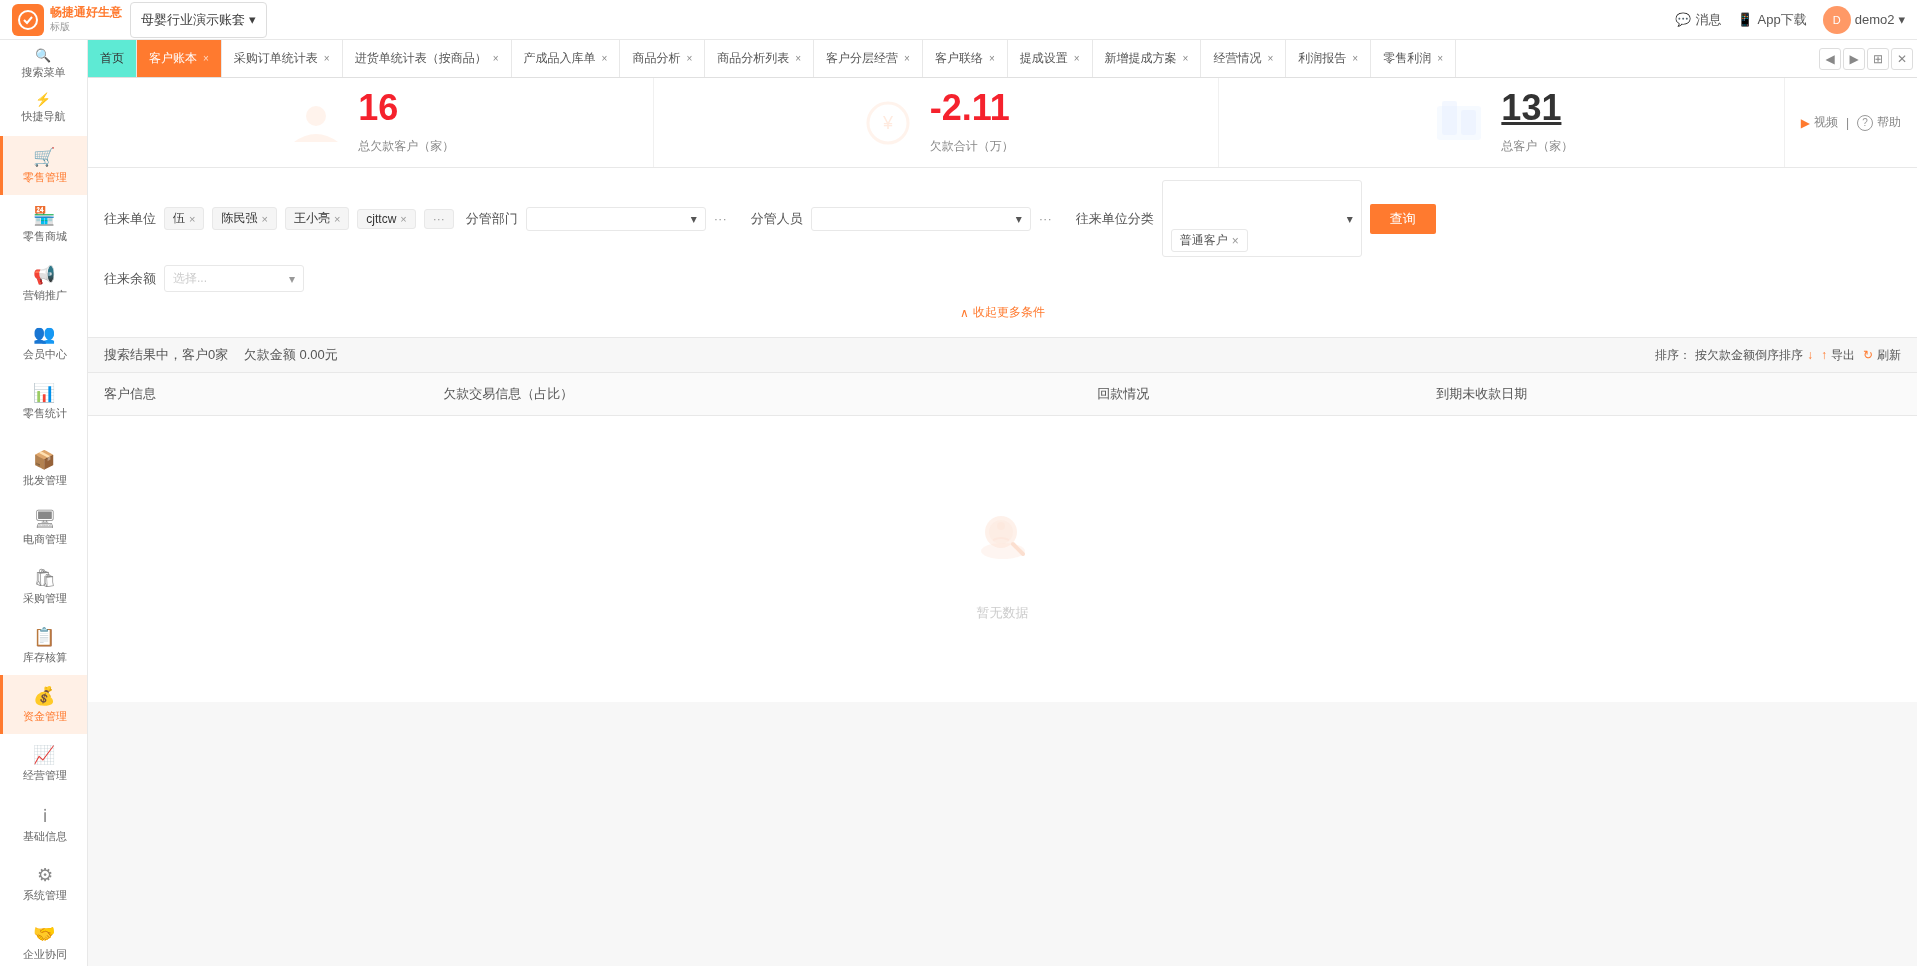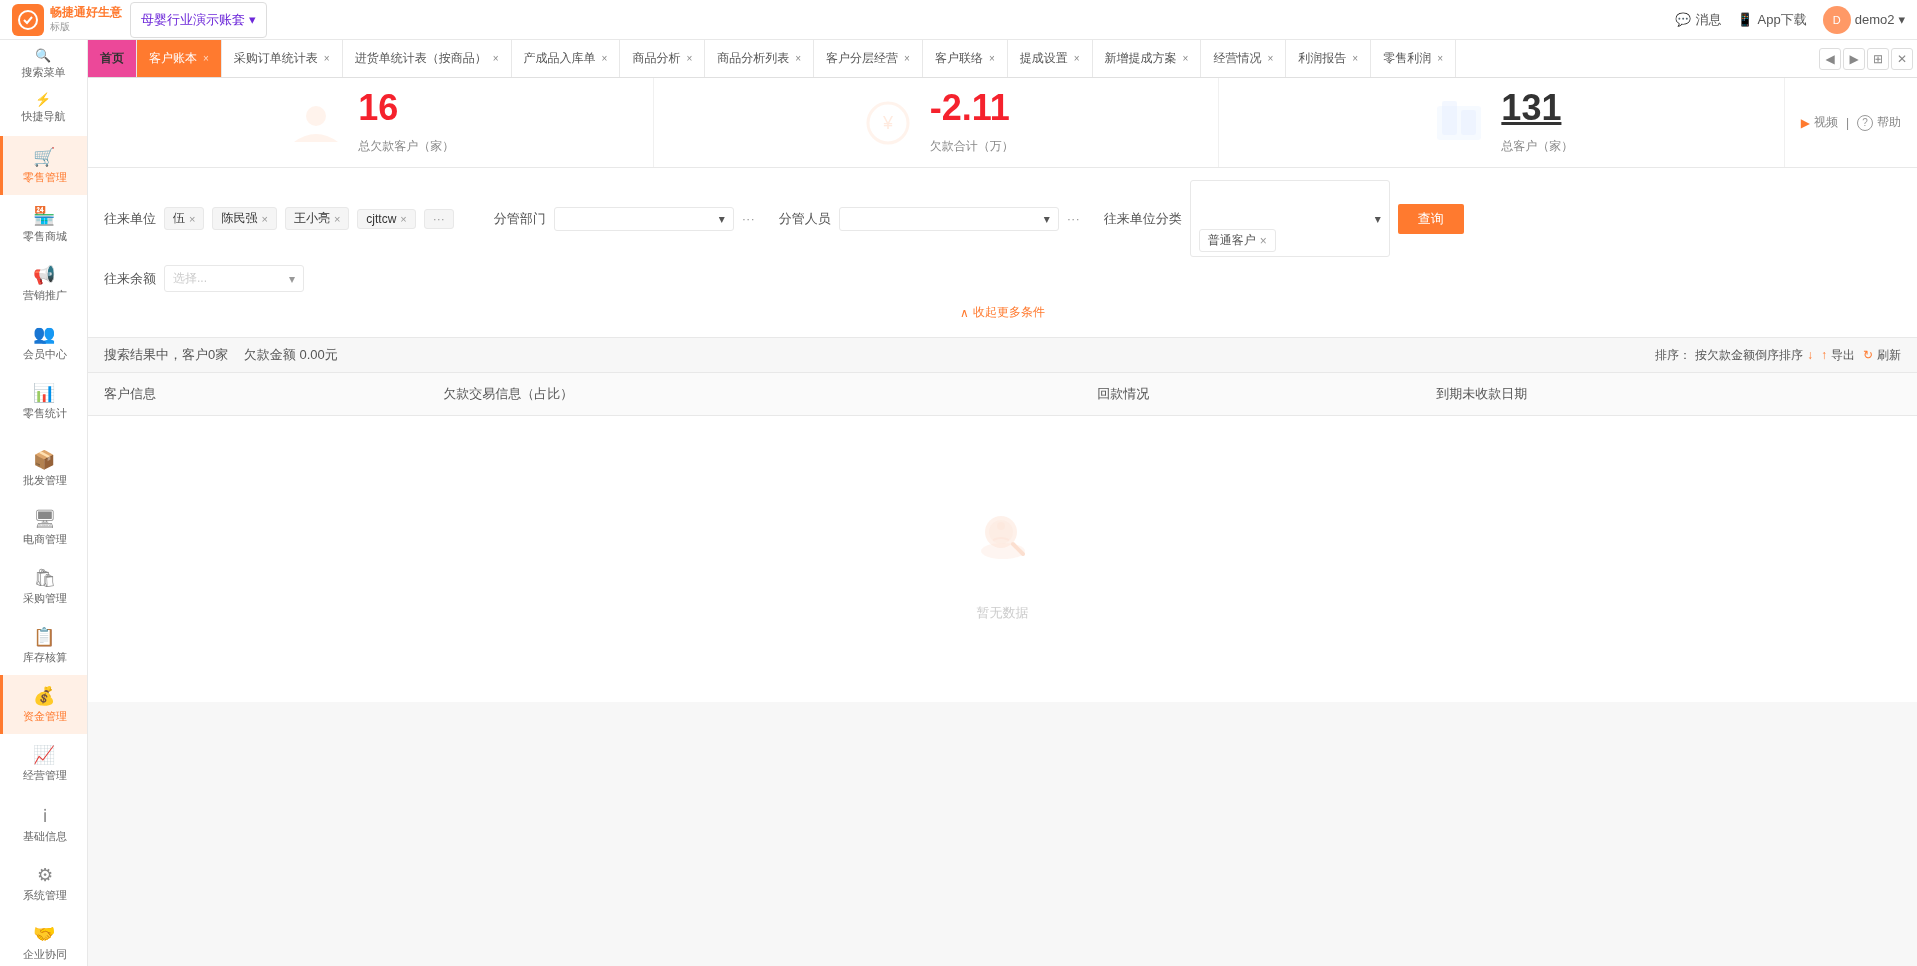--- a/index.html
+++ b/index.html
@@ -11,29 +11,29 @@
     .main-area { display: flex; flex: 1; overflow: hidden; }
     .sidebar { width: 88px; background: #fff; border-right: 1px solid #e8e8e8; display: flex; flex-direction: column; flex-shrink: 0; }
     .content-area { flex: 1; display: flex; flex-direction: column; overflow: hidden; }
 
     
     .top-bar-left { display: flex; align-items: center; gap: 8px; }
     .logo-area { display: flex; align-items: center; gap: 6px; }
     .logo-icon { width: 32px; height: 32px; background: #ff7a2f; border-radius: 6px; display: flex; align-items: center; justify-content: center; color: white; font-size: 14px; font-weight: bold; }
     .logo-text { font-size: 12px; color: #ff7a2f; font-weight: bold; line-height: 1.2; }
     .logo-sub { font-size: 10px; color: #999; }
-    .store-selector { display: flex; align-items: center; gap: 4px; padding: 8px 10px; border: 1px solid #ddd; border-radius: 4px; cursor: pointer; font-size: 13px; color: #6d28d9; background: #fff; }
+    .store-selector { display: flex; align-items: center; gap: 4px; padding: 8px 10px; border: 1px solid #ddd; border-radius: 4px; cursor: pointer; font-size: 13px; color: #404040; background: #fff; }
     .top-bar-right { display: flex; align-items: center; gap: 16px; font-size: 13px; color: #555; }
     .top-bar-right-item { display: flex; align-items: center; gap: 4px; cursor: pointer; }
     .user-avatar { width: 28px; height: 28px; border-radius: 50%; background: #ff9966; display: flex; align-items: center; justify-content: center; color: white; font-size: 11px; }
 
     
     .nav-tabs { height: 38px; background: #fff; display: flex; align-items: center; border-bottom: 1px solid #e0e0e0; flex-shrink: 0; overflow: hidden; }
     .nav-tab { display: flex; align-items: center; height: 38px; padding: 0 12px; font-size: 12px; color: #555; cursor: pointer; white-space: nowrap; border-right: 1px solid #e8e8e8; gap: 4px; flex-shrink: 0; }
-    .nav-tab.home { background: #ec4899; color: #333; font-weight: 700; }
+    .nav-tab.home { background: #5eead4; color: #333; font-weight: 400; }
     .nav-tab.active { background: #ff7a2f; color: #fff; }
     .nav-tab-close { font-size: 10px; cursor: pointer; opacity: 0.7; margin-left: 2px; }
     .nav-tabs-controls { display: flex; align-items: center; margin-left: auto; padding: 0 4px; gap: 2px; }
     .nav-ctrl-btn { width: 22px; height: 22px; display: flex; align-items: center; justify-content: center; cursor: pointer; color: #888; font-size: 12px; border: 1px solid #ddd; border-radius: 3px; }
     .sidebar-search { display: flex; flex-direction: column; align-items: center; padding: 8px 0; cursor: pointer; }
     .sidebar-search-label { font-size: 11px; color: #666; margin-top: 2px; }
     .sidebar-nav { display: flex; flex-direction: column; align-items: center; padding: 4px 0; cursor: pointer; }
     .sidebar-nav-label { font-size: 11px; color: #666; margin-top: 2px; }
     .sidebar-item { display: flex; flex-direction: column; align-items: center; padding: 10px 4px; cursor: pointer; border-left: 3px solid transparent; }
     .sidebar-item.active { background: #fff0e6; border-left-color: #ff7a2f; }
@@ -340,21 +340,21 @@
             <div class="filter-tag">
               <span>王小亮</span>
               <span class="filter-tag-close">×</span>
             </div>
             <div class="filter-tag">
               <span>cjttcw</span>
               <span class="filter-tag-close">×</span>
             </div>
             <div class="filter-tag-more">···</div>
 
-            <span class="filter-label" style="margin-left:32px;">分管部门</span>
+            <span class="filter-label" style="margin-left:4px;">分管部门</span>
             <div class="filter-select" style="min-width:180px;">
               <span style="color:#ccc;"></span>
               <span>▾</span>
             </div>
             <span class="ellipsis-icon">···</span>
 
             <span class="filter-label" style="margin-left:16px;">分管人员</span>
             <div class="filter-select filter-select-wide">
               <span style="color:#ccc;"></span>
               <span>▾</span>

